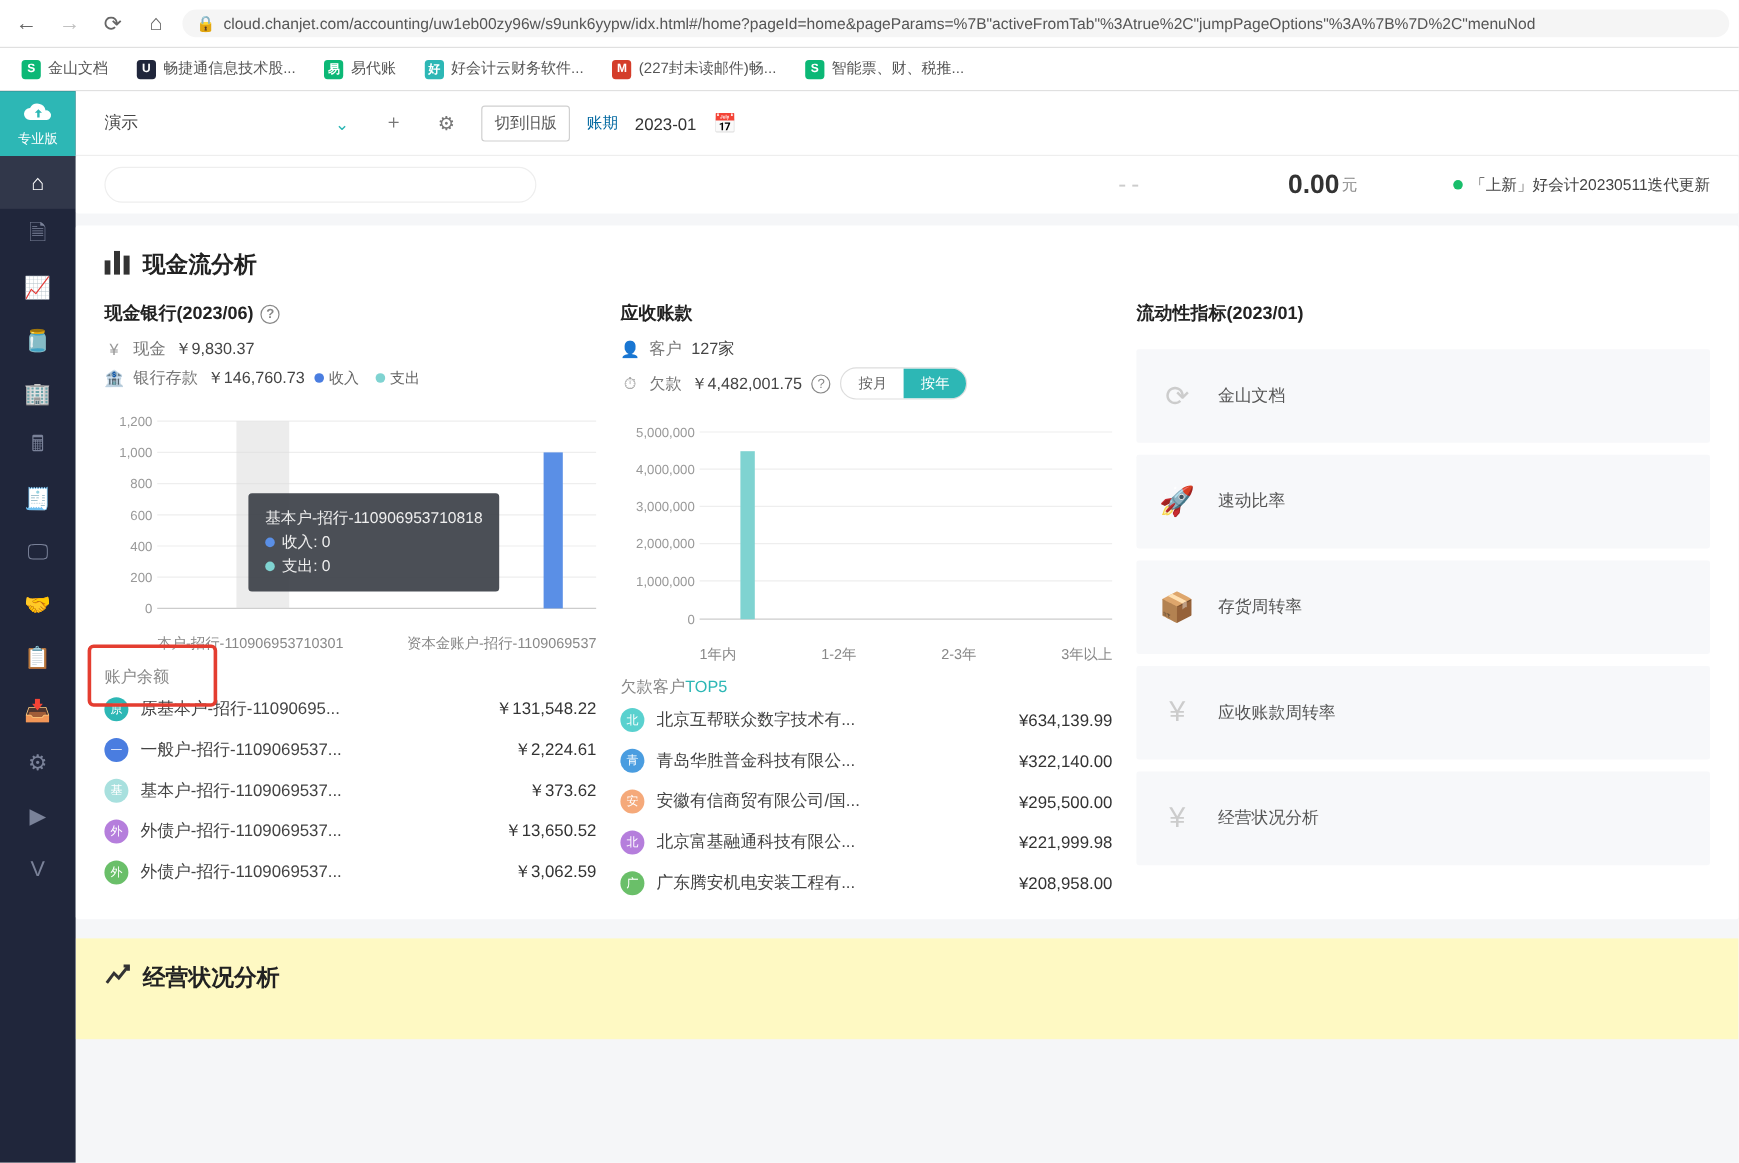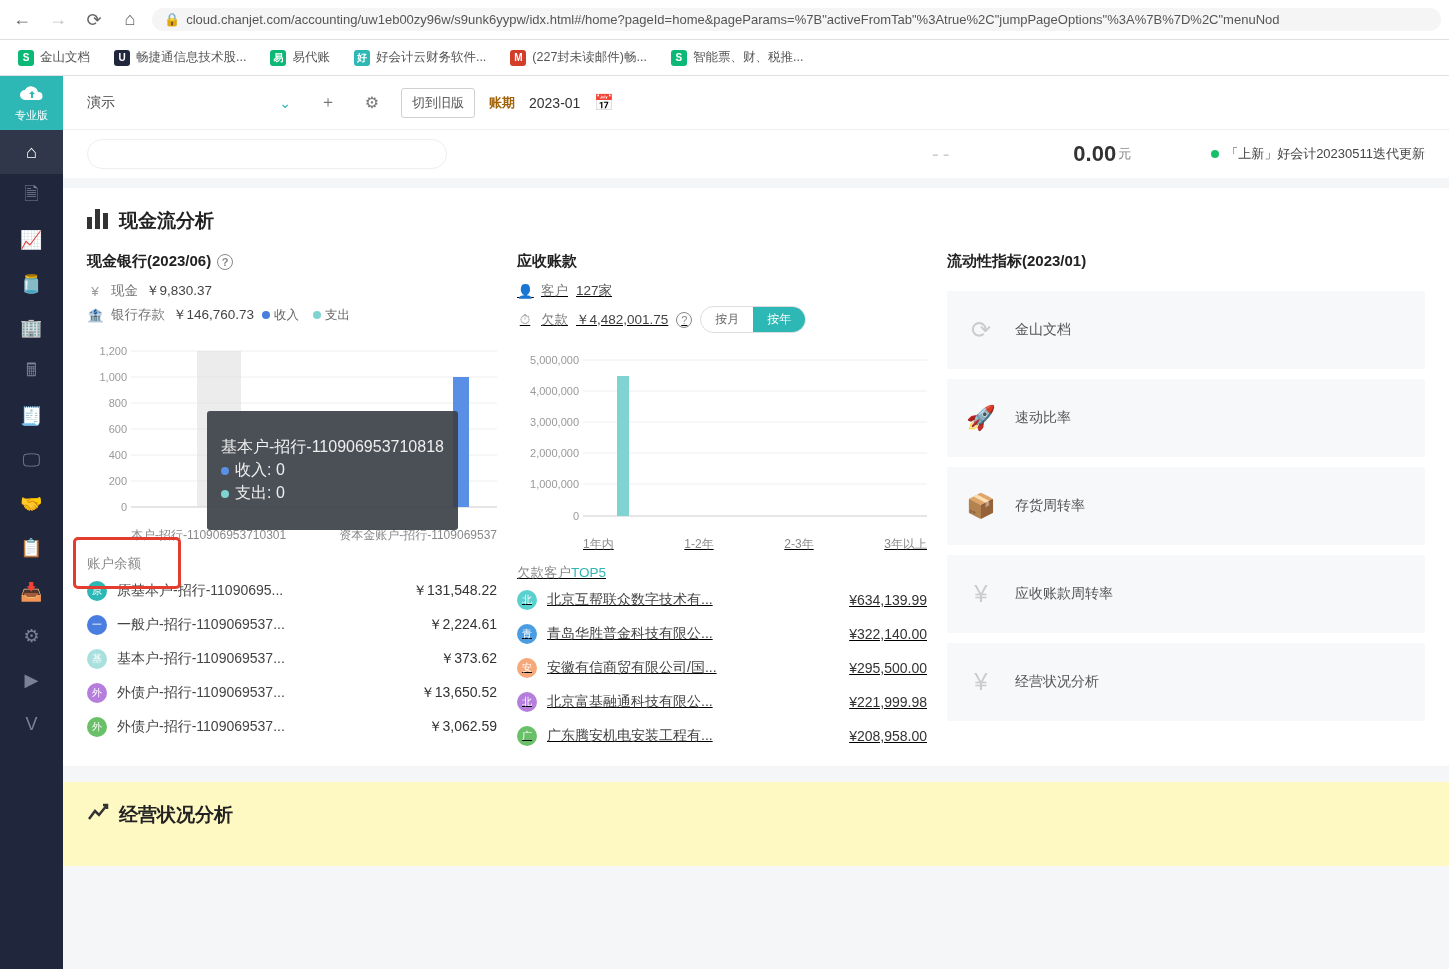--- a/index.html
+++ b/index.html
@@ -28,21 +28,21 @@
     .tab-home { height: 54px; background: #2db7b5; color: #fff; display: flex; align-items: center; justify-content: center; font-size: 14px; cursor: pointer; }
     
     .main { flex: 1; display: flex; flex-direction: column; overflow: hidden; }
     
     
     .topbar { height: 54px; background: #fff; border-bottom: 1px solid #eee; display: flex; align-items: center; padding: 0 16px; gap: 14px; }
     .org-select { min-width: 220px; display: flex; align-items: center; justify-content: space-between; color: #444; font-size: 14px; cursor: pointer; padding: 6px 8px; gap: 16px; }
     .org-chev { color: #2db7b5; }
     .icon-btn { width: 30px; height: 30px; display: flex; align-items: center; justify-content: center; color: #777; cursor: pointer; border-radius: 4px; font-size: 16px; }
     .old-btn { border: 1px solid #d0d0d0; padding: 5px 10px; border-radius: 3px; color: #555; font-size: 13px; cursor: pointer; }
-    .period-lbl { color: #a16207; font-size: 13px; font-weight: bold; }
+    .period-lbl { color: #0369a1; font-size: 13px; }
     .period-val { color: #333; font-size: 14px; }
     .cal-icon { color: #2db7b5; cursor: pointer; }
     
     .content { flex: 1; overflow-y: auto; padding: 0 0 20px 0; }
     
     
     .top-strip { height: 48px; margin: 0 0 16px 0; display: flex; align-items: center; padding: 0 24px; background: #fff; }
     .strip-spacer { flex: 1; }
     .strip-value { font-size: 22px; color: #333; font-weight: 600; }
     .strip-unit { font-size: 13px; color: #888; margin-left: 2px; }
@@ -50,21 +50,21 @@
     .dot-green { width: 8px; height: 8px; border-radius: 50%; background: #19be6b; }
     .dash-placeholder { width: 360px; height: 30px; border: 1px solid #eee; border-radius: 16px; }
     
     
     .card { background: #fff; margin: 0 0 16px 0; padding: 20px 24px; border-radius: 2px; }
     .card-title { display: flex; align-items: center; gap: 10px; font-size: 19px; color: #222; font-weight: 600; margin-bottom: 18px; }
     .title-icon { color: #333; font-size: 18px; }
     
     .analysis-row { display: flex; gap: 20px; }
     .col-cash { width: 410px; }
-    .col-ar { width: 410px; text-decoration: underline; }
+    .col-ar { width: 410px; }
     .col-liq { flex: 1; }
     
     .sub-title { font-size: 15px; font-weight: 600; color: #222; margin-bottom: 8px; display: inline-flex; align-items: center; gap: 6px; }
     .help-icon { width: 16px; height: 16px; border: 1.5px solid #888; border-radius: 50%; display: inline-flex; align-items: center; justify-content: center; font-size: 11px; color: #888; }
     
     .metric-row { display: flex; align-items: center; gap: 8px; font-size: 13.5px; color: #555; padding: 3px 0; }
     .metric-icon { width: 16px; text-align: center; color: #999; }
     .metric-label { color: #777; }
     .metric-value { color: #444; }
     
@@ -72,21 +72,21 @@
     .legend-item { display: flex; align-items: center; gap: 4px; font-size: 12.5px; color: #666; }
     .leg-dot { width: 8px; height: 8px; border-radius: 50%; }
     
     .toggle-group { display: inline-flex; border: 1px solid #ddd; border-radius: 14px; overflow: hidden; font-size: 12px; float: right; }
     .toggle-btn { padding: 4px 14px; cursor: pointer; color: #666; }
     .toggle-btn.active { background: #2db7b5; color: #fff; }
     
     
     .chart-box { height: 200px; margin-top: 14px; position: relative; }
     .chart-svg { width: 100%; height: 180px; }
-    .chart-tooltip { position: absolute; top: 70px; left: 120px; background: rgba(60,64,72,0.92); color: #eee; padding: 26px 14px; border-radius: 3px; font-size: 16px; white-space: nowrap; z-index: 5; }
+    .chart-tooltip { position: absolute; top: 70px; left: 120px; background: rgba(60,64,72,0.92); color: #eee; padding: 12px 14px; border-radius: 3px; font-size: 13px; white-space: nowrap; z-index: 5; }
     .tt-row { display: flex; align-items: center; gap: 6px; margin-top: 2px; }
     .x-tick-row { display: flex; justify-content: space-between; font-size: 12px; color: #888; padding: 0 0 0 44px; margin-top: 2px; }
     
     .section-label { font-size: 13.5px; color: #888; margin: 14px 0 8px; }
     .top5-link { color: #2db7b5; }
     
     .acct-list { display: flex; flex-direction: column; gap: 14px; }
     .acct-row { display: flex; align-items: center; gap: 10px; }
     .acct-badge { width: 20px; height: 20px; border-radius: 50%; display: flex; align-items: center; justify-content: center; font-size: 10px; color: #fff; flex-shrink: 0; }
     .acct-name { flex: 1; font-size: 14px; color: #444; white-space: nowrap; overflow: hidden; text-overflow: ellipsis; }

